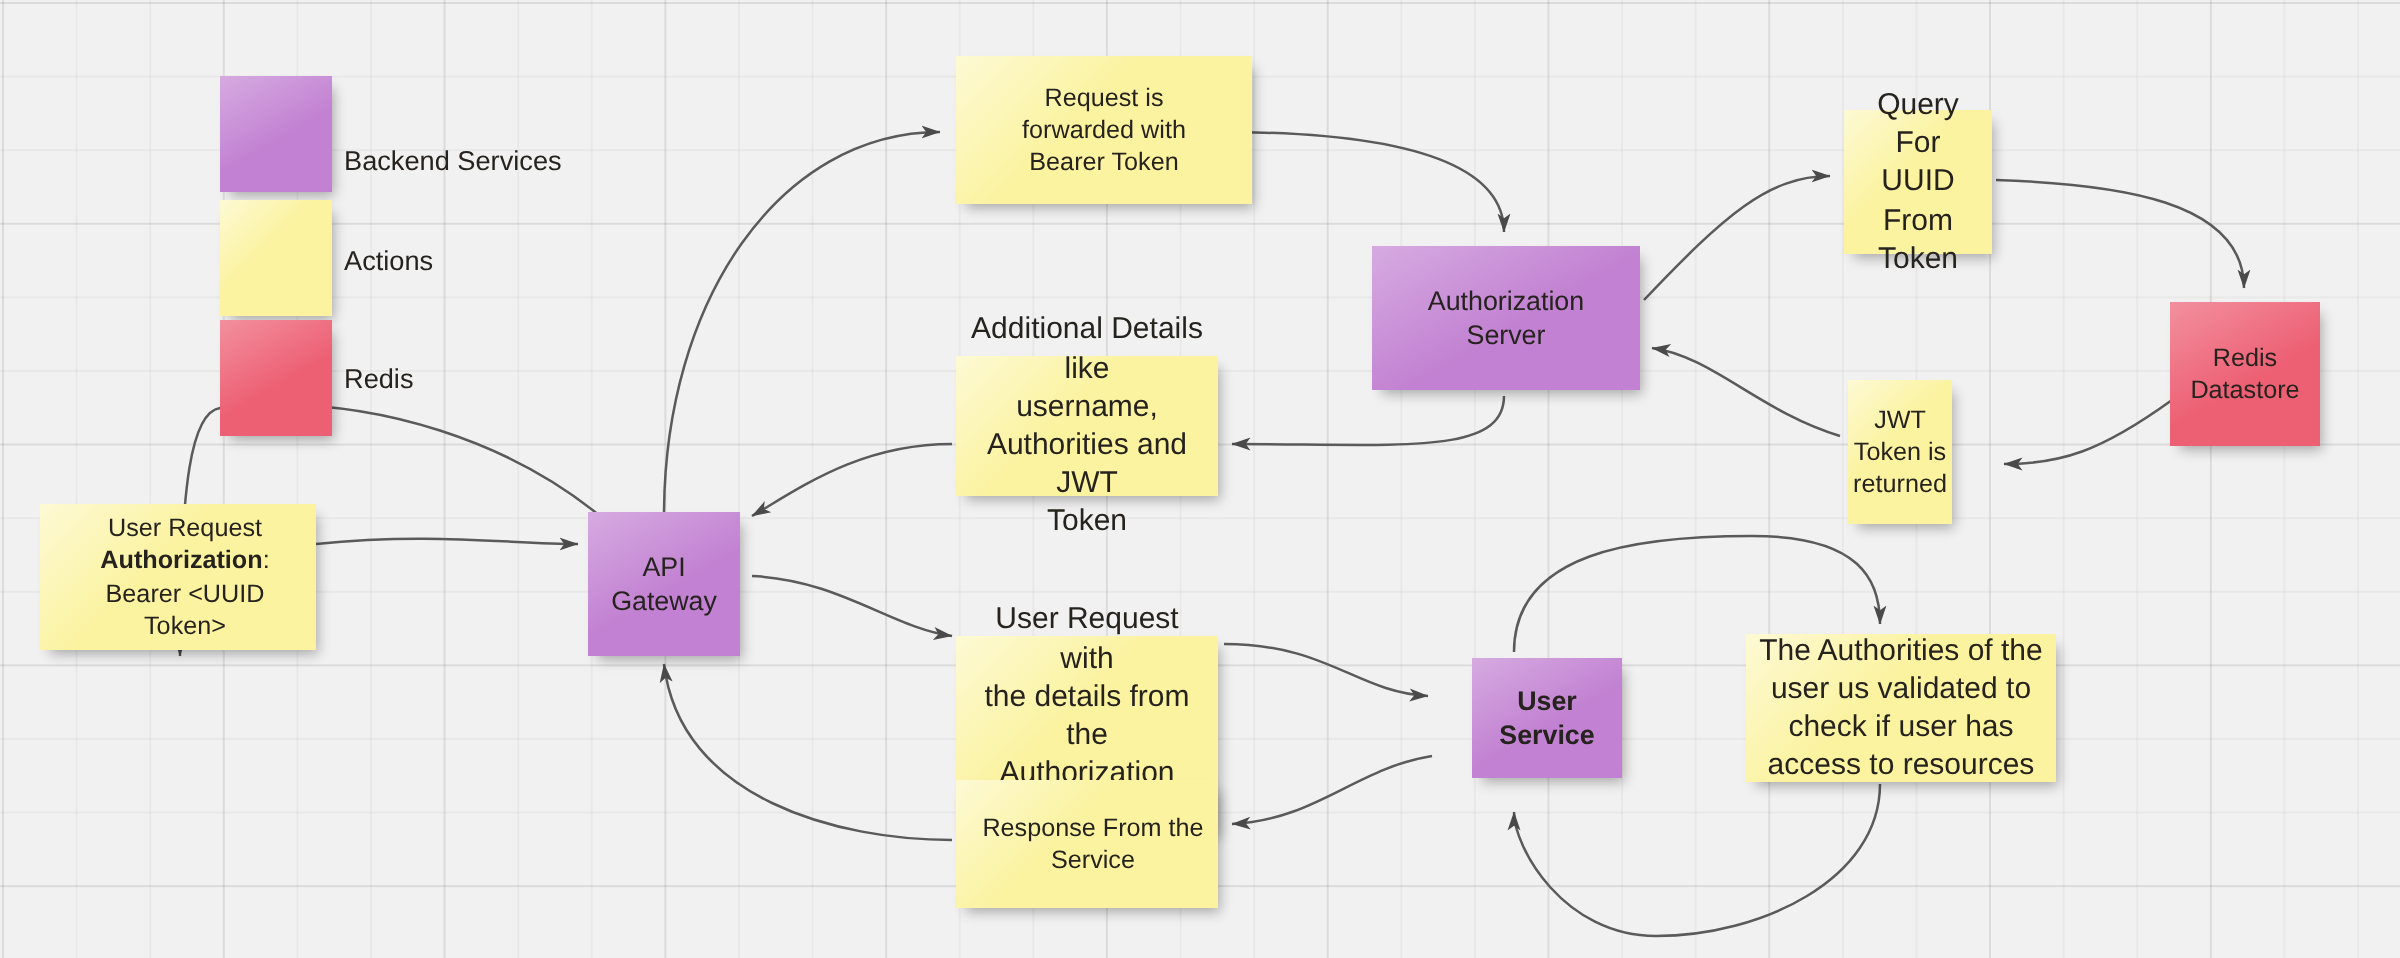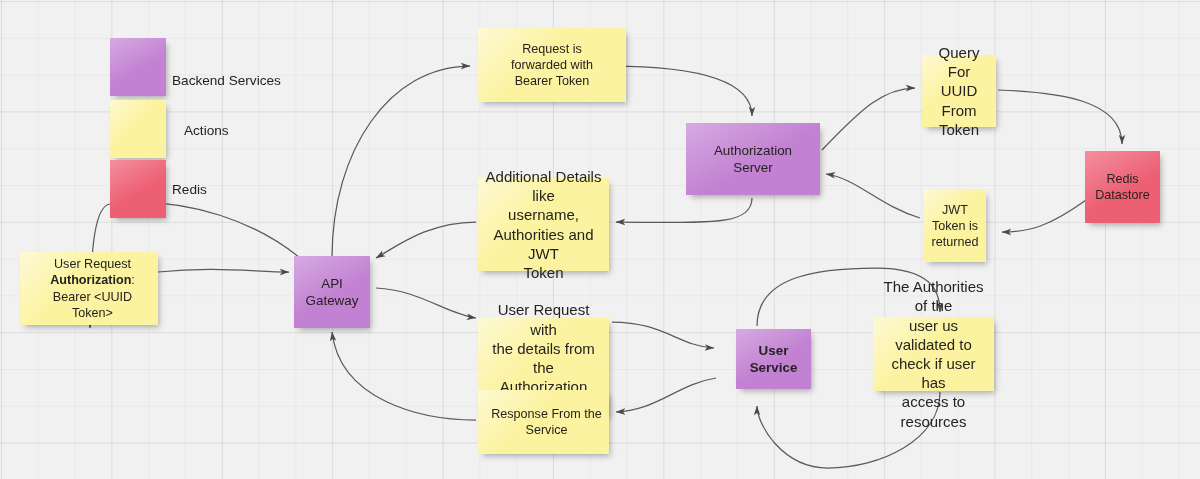--- a/index.html
+++ b/index.html
@@ -124,21 +124,21 @@
   </svg>
 
   <div class="legend-swatch" style="left:110px; top:38px; width:56px; height:58px;
               background-color:#c281d2;
               background-image:linear-gradient(150deg, rgba(255,255,255,0.33) 0%, rgba(255,255,255,0) 55%);"></div>
   <div class="legend-label" style="left:172px; top:61px;margin-top:12px;">Backend Services</div>
 
   <div class="legend-swatch" style="left:110px; top:100px; width:56px; height:58px;
               background-color:#fbf3a0;
               background-image:linear-gradient(135deg, rgba(255,255,255,0.55) 0%, rgba(255,255,255,0) 42%);"></div>
-  <div class="legend-label" style="left:172px; top:123px;margin-left:12px;">Actions</div>
+  <div class="legend-label" style="left:172px; top:123px;">Actions</div>
 
   <div class="legend-swatch" style="left:110px; top:160px; width:56px; height:58px;
               background-color:#ed6074;
               background-image:linear-gradient(150deg, rgba(255,255,255,0.30) 0%, rgba(255,255,255,0) 55%);"></div>
   <div class="legend-label" style="left:172px; top:182px;">Redis</div>
 
   <div class="node note" style="left:20px; top:252px; width:138px; height:73px;padding-left:12px;">
     <div>
       <span class="ln">User Request</span>
       <span class="ln"><b>Authorization</b><span>:</span></span>
@@ -176,29 +176,29 @@
     </div>
   </div>
 
   <div class="node redis" style="left:1085px; top:151px; width:75px; height:72px;">
     <div>
       <span class="ln">Redis</span>
       <span class="ln">Datastore</span>
     </div>
   </div>
 
-  <div class="node note" style="left:924px; top:190px; width:62px; height:72px;">
+  <div class="node note" style="left:924px; top:190px; width:52px; height:72px;">
     <div>
       <span class="ln">JWT</span>
       <span class="ln">Token is</span>
       <span class="ln">returned</span>
     </div>
   </div>
 
-  <div class="node note note-sm" style="left:478px; top:178px; width:131px; height:93px;">
+  <div class="node note note-sm" style="left:478px; top:178px; width:131px; height:70px;">
     <div>
       <span class="ln">Additional Details like</span>
       <span class="ln">username,</span>
       <span class="ln">Authorities and JWT</span>
       <span class="ln">Token</span>
     </div>
   </div>
 
   <div class="node note note-sm" style="left:478px; top:282px; width:131px; height:99px;margin-top:36px;">
     <div>
@@ -209,21 +209,21 @@
     </div>
   </div>
 
   <div class="node svc" style="left:736px; top:329px; width:75px; height:60px;font-weight:bold;">
     <div>
       <span class="ln">User</span>
       <span class="ln">Service</span>
     </div>
   </div>
 
-  <div class="node note note-sm" style="left:873px; top:317px; width:121px; height:74px;">
+  <div class="node note note-sm" style="left:873px; top:317px; width:155px; height:74px;">
     <div>
       <span class="ln">The Authorities of the</span>
       <span class="ln">user us validated to</span>
       <span class="ln">check if user has</span>
       <span class="ln">access to resources</span>
     </div>
   </div>
 
   <div class="node note" style="left:478px; top:390px; width:131px; height:64px;padding-left:11px;">
     <div>

